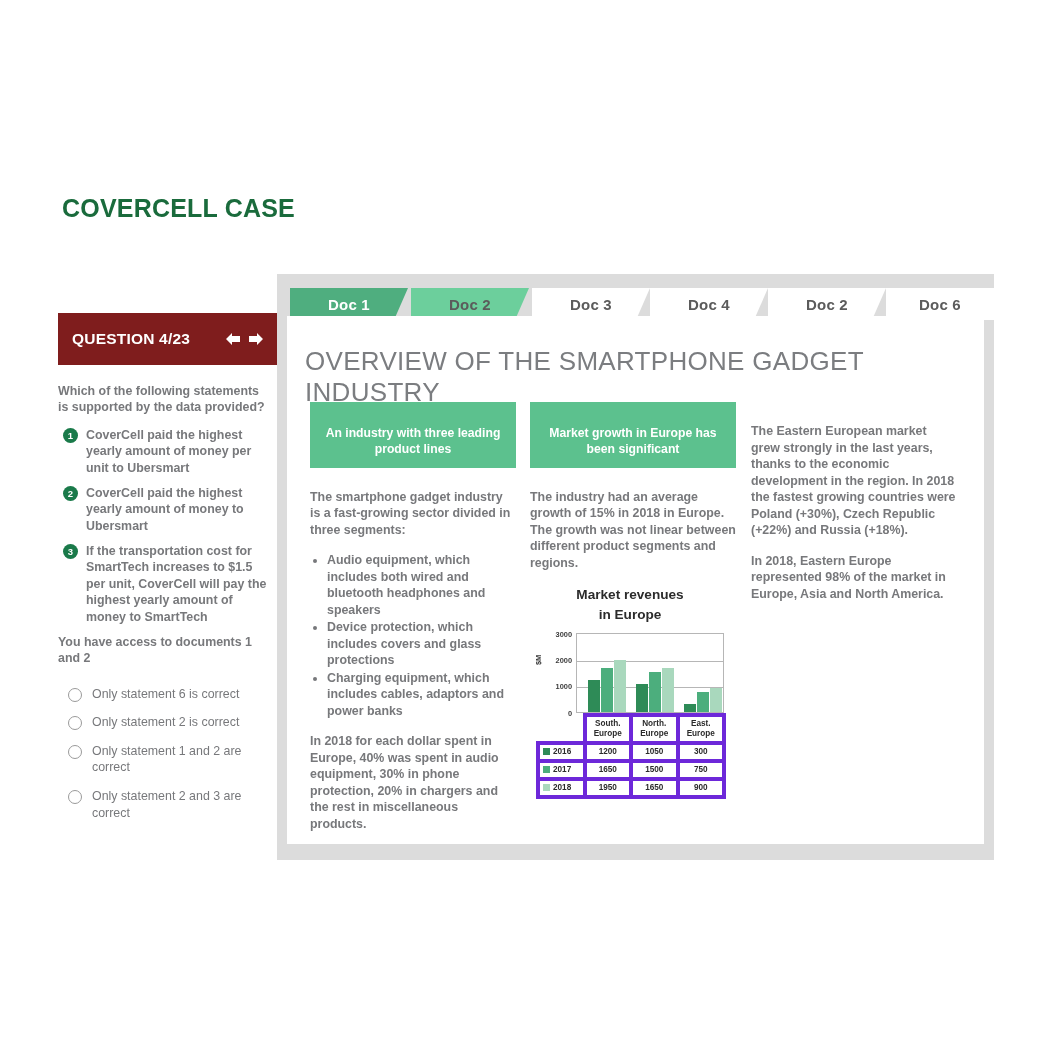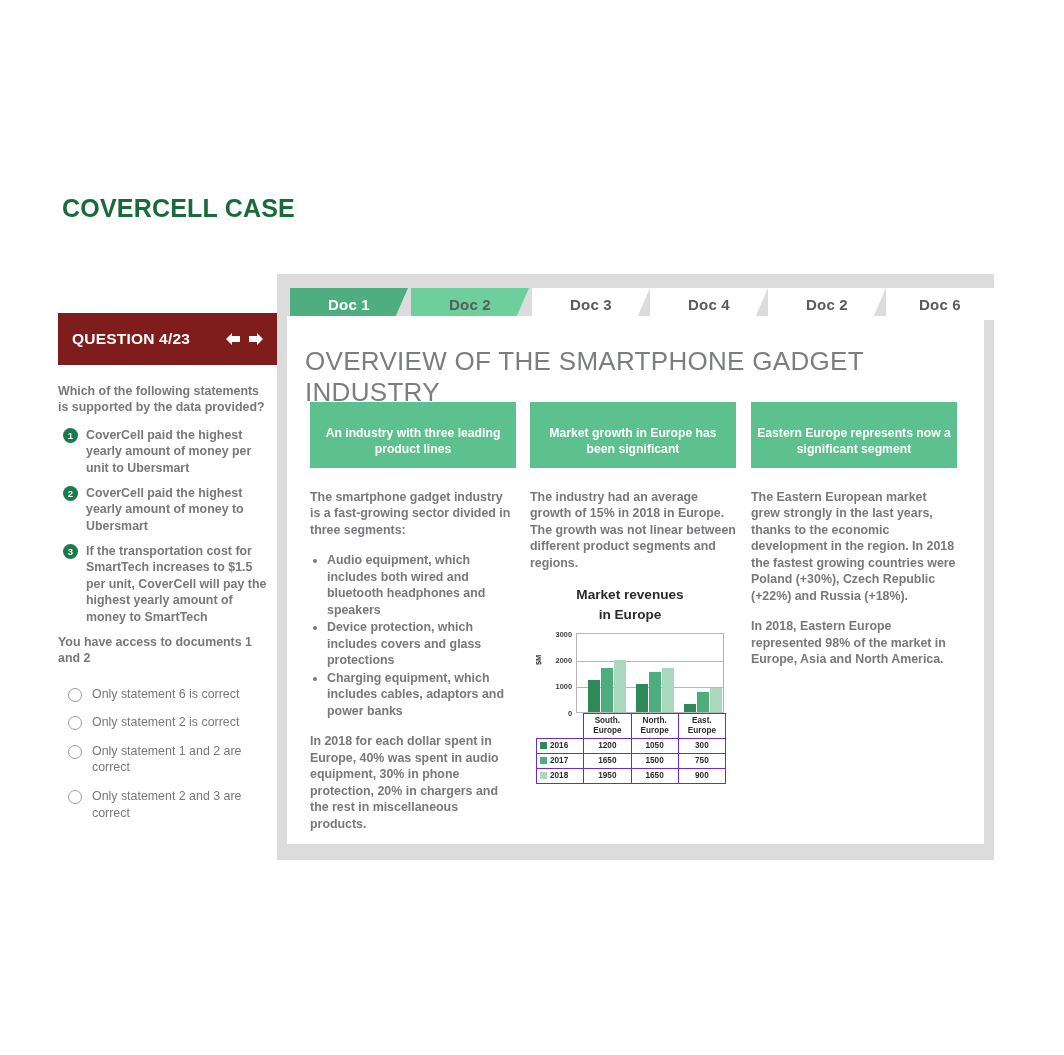--- a/index.html
+++ b/index.html
@@ -292,21 +292,21 @@
   .bar { width: 12px; }
 
   
   #chart-table {
     margin-left: 6px;
     border-collapse: collapse;
     width: 190px;
     table-layout: fixed;
   }
   #chart-table td, #chart-table th {
-    border: 1px solid #6d28d9;
+    border: 4px solid #6d28d9;
     font-size: 8.2px;
     font-weight: bold;
     color: #2b2b2b;
     text-align: center;
     padding: 2px 1px;
     line-height: 1.22;
   }
   #chart-table .legend-cell {
     text-align: left;
     padding-left: 3px;
@@ -535,19 +535,18 @@
             <td>1950</td>
             <td>1650</td>
             <td>900</td>
           </tr>
         </tbody>
       </table>
     </div>
   </div>
 
   <div class="col" id="col-3">
-    <div class="col-head">Eastern Europe represents now a significant segment</div>
     <div class="col-body">
       <p>The Eastern European market grew strongly in the last years, thanks to the economic development in the region. In 2018 the fastest growing countries were Poland (+30%), Czech Republic (+22%) and Russia (+18%).</p>
       <p>In 2018, Eastern Europe represented 98% of the market in Europe, Asia and North America.</p>
     </div>
   </div>
 </div>
 
 </body></html>

